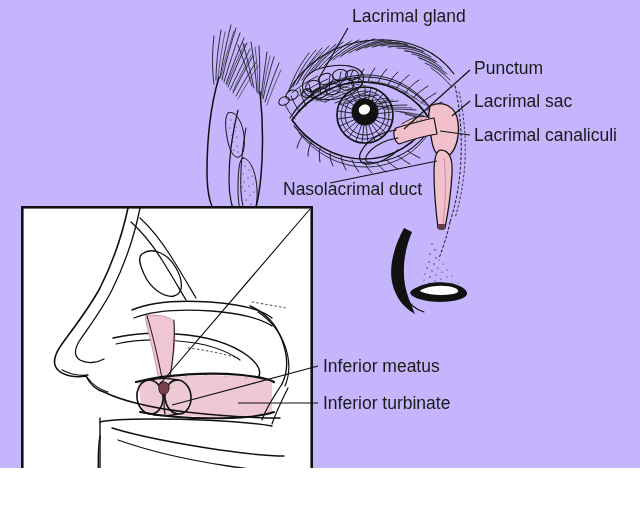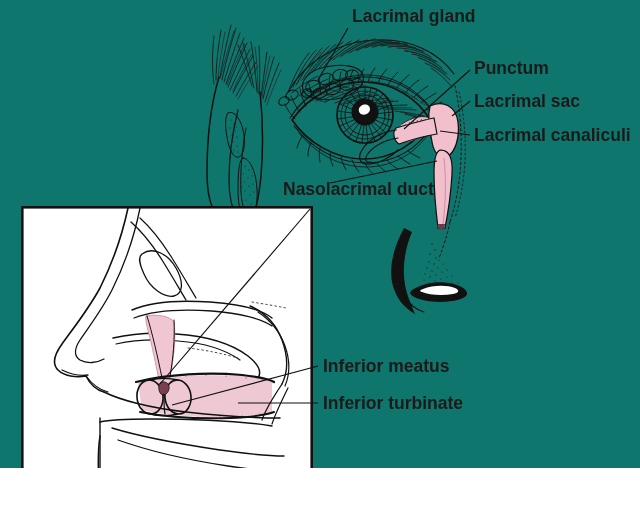--- a/index.html
+++ b/index.html
@@ -8,23 +8,22 @@
     padding: 0;
     background: #ffffff;
   }
   body {
     font-family: "Liberation Sans", sans-serif;
   }
   #figure-root {
     position: relative;
     width: 640px;
     height: 468px;
-    background: #0f766e;
+    background: #c4b5fd;
     overflow: hidden;
-    font-weight: bold;
   }
   #figure-svg {
     position: absolute;
     left: 0;
     top: 0;
     width: 640px;
     height: 520px;
     display: block;
   }
   .anat-label {

